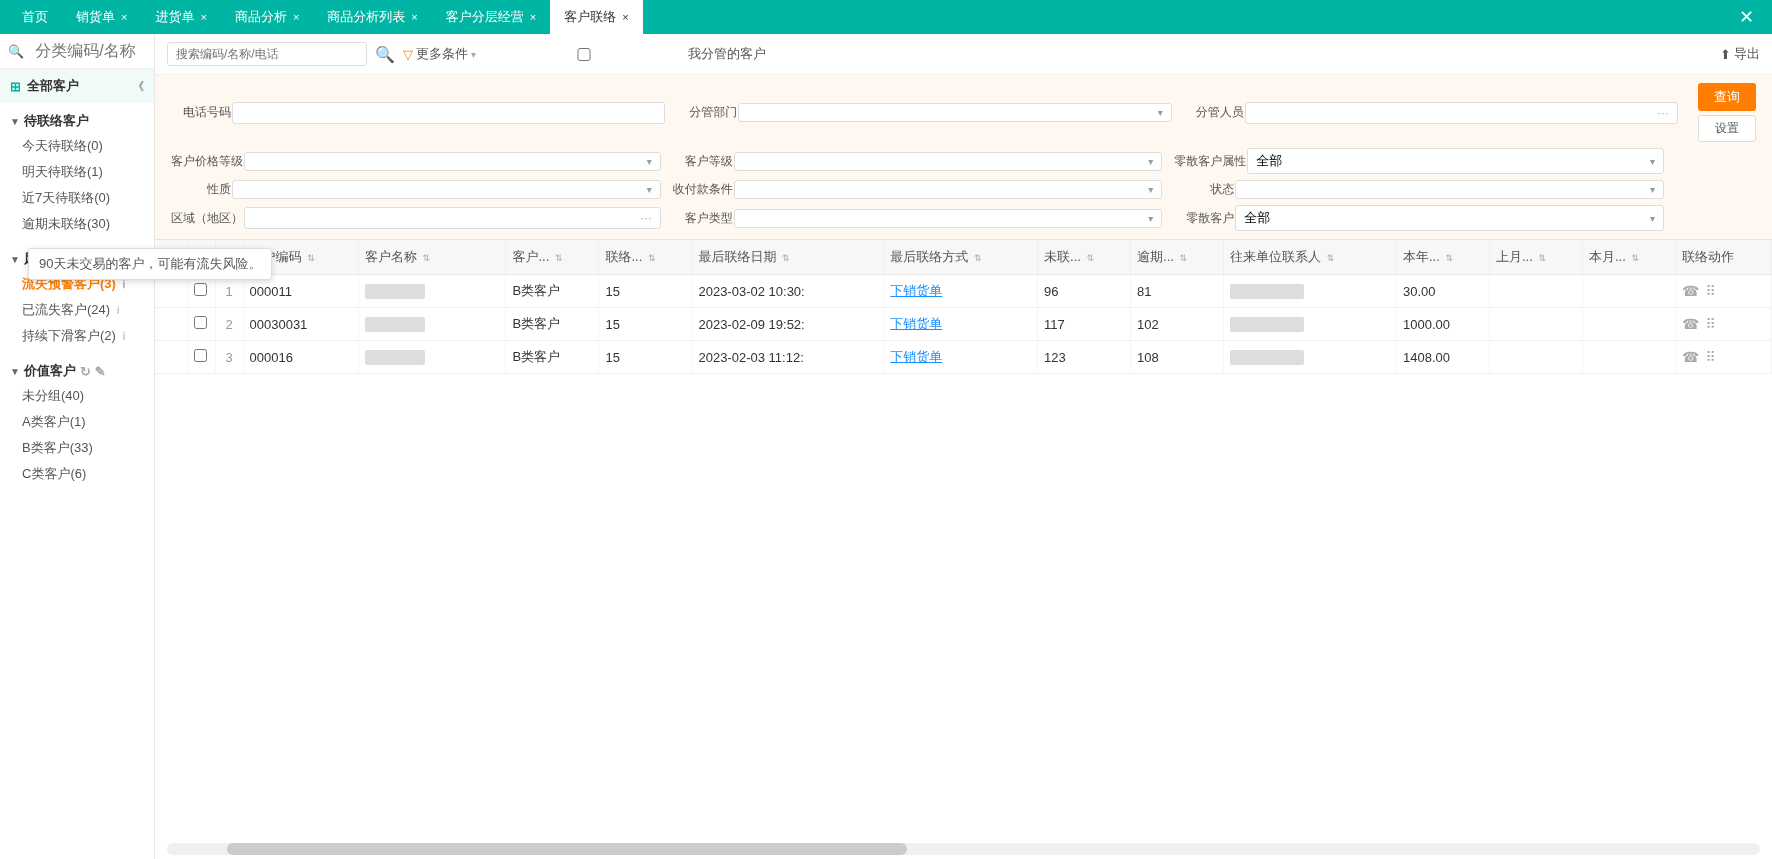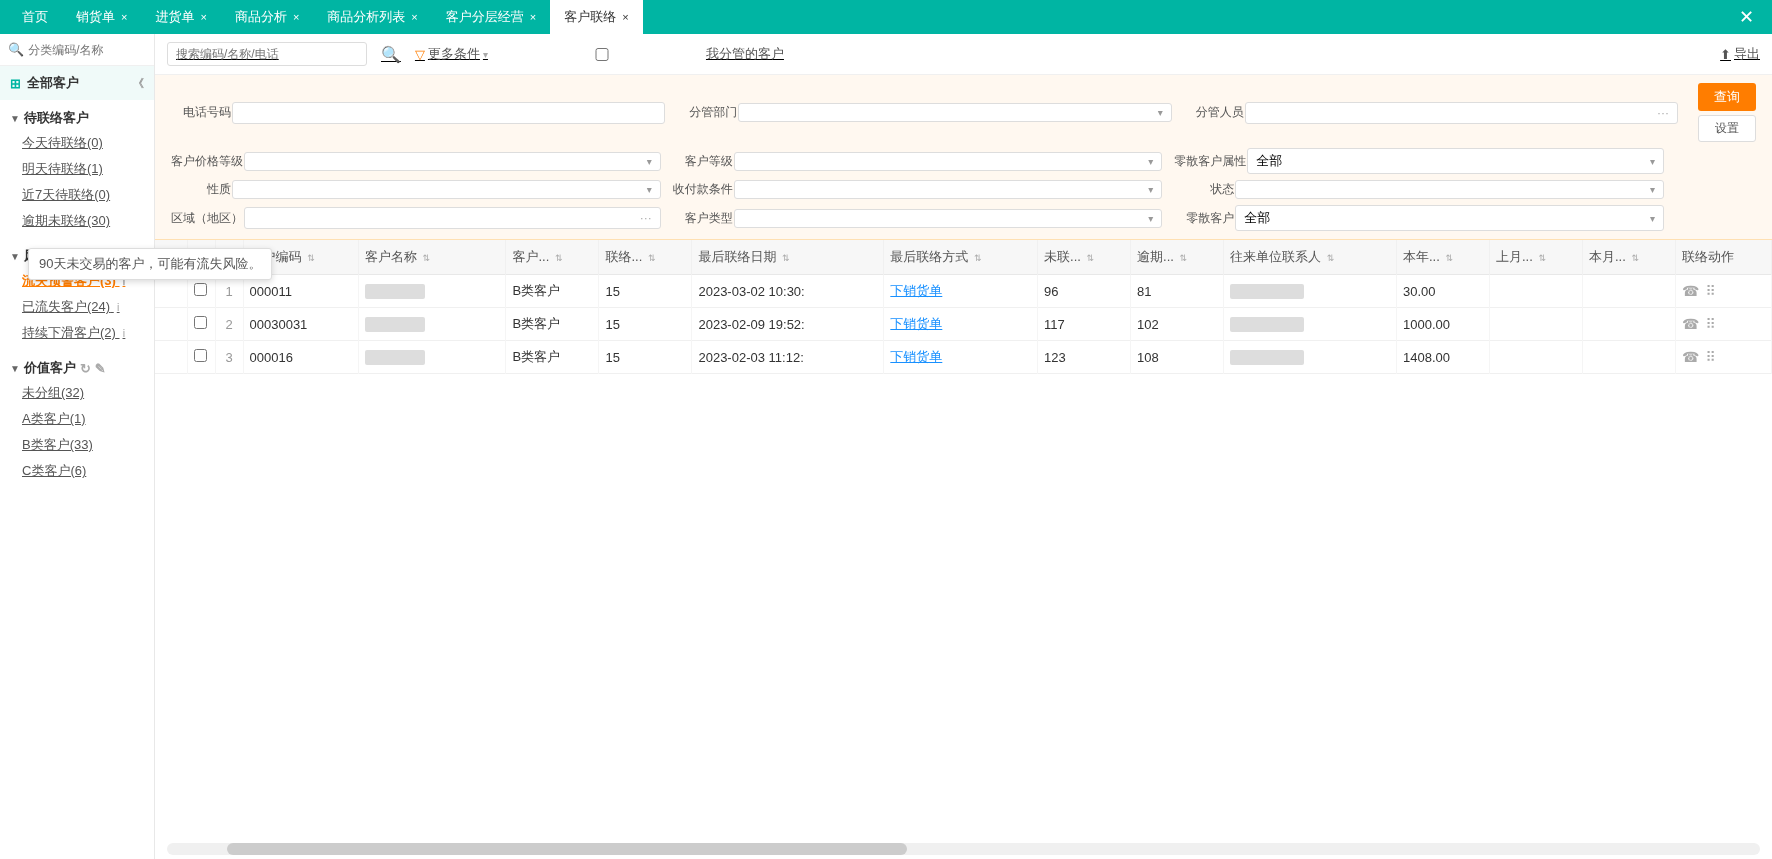--- a/index.html
+++ b/index.html
@@ -66,22 +66,23 @@
     .sidebar-search {
       padding: 8px;
       display: flex;
       align-items: center;
       border-bottom: 1px solid #f0f0f0;
     }
     .sidebar-search input {
       border: none;
       outline: none;
       width: 100%;
-      font-size: 12px;
+      font-size: 16px;
       color: #999;
+      margin-left: 7px;
     }
     .sidebar-search .search-icon {
       color: #ccc;
       margin-right: 4px;
     }
     .all-customers {
       padding: 8px 10px;
       display: flex;
       align-items: center;
       font-weight: bold;
@@ -114,21 +115,20 @@
       font-size: 10px;
       color: #666;
     }
     .sidebar-item {
       padding: 4px 0 4px 22px;
       color: #555;
       cursor: pointer;
       white-space: nowrap;
       overflow: hidden;
       text-overflow: ellipsis;
-      text-decoration: underline;
     }
     .sidebar-item.active {
       color: #ff7d00;
       font-weight: bold;
     }
     .sidebar-item .info-icon {
       margin-left: 3px;
       color: #aaa;
       font-size: 11px;
     }
@@ -156,24 +156,23 @@
       flex-direction: column;
       overflow: hidden;
       background: white;
     }
 
     
     .filter-bar {
       padding: 8px 12px;
       display: flex;
       align-items: center;
-      gap: 14px;
+      gap: 8px;
       border-bottom: 1px solid #f0f0f0;
       background: white;
-      text-decoration: underline;
     }
     .filter-bar input {
       border: 1px solid #ddd;
       border-radius: 3px;
       padding: 4px 8px;
       width: 200px;
       outline: none;
       color: #999;
       font-size: 12px;
     }
@@ -480,21 +479,21 @@
     </div>
 
     <div class="sidebar-section">
       <div class="sidebar-section-header">
         <span class="arrow">▼</span>
         <span>价值客户</span>
         <span style="margin-left:4px;cursor:pointer;color:#aaa;">↻</span>
         <span style="margin-left:4px;cursor:pointer;color:#aaa;">✎</span>
       </div>
       <div class="sidebar-item">
-        <span>未分组(32)</span>
+        <span>未分组(40)</span>
       </div>
       <div class="sidebar-item">
         <span>A类客户(1)</span>
       </div>
       <div class="sidebar-item">
         <span>B类客户(33)</span>
       </div>
       <div class="sidebar-item">
         <span>C类客户(6)</span>
       </div>

